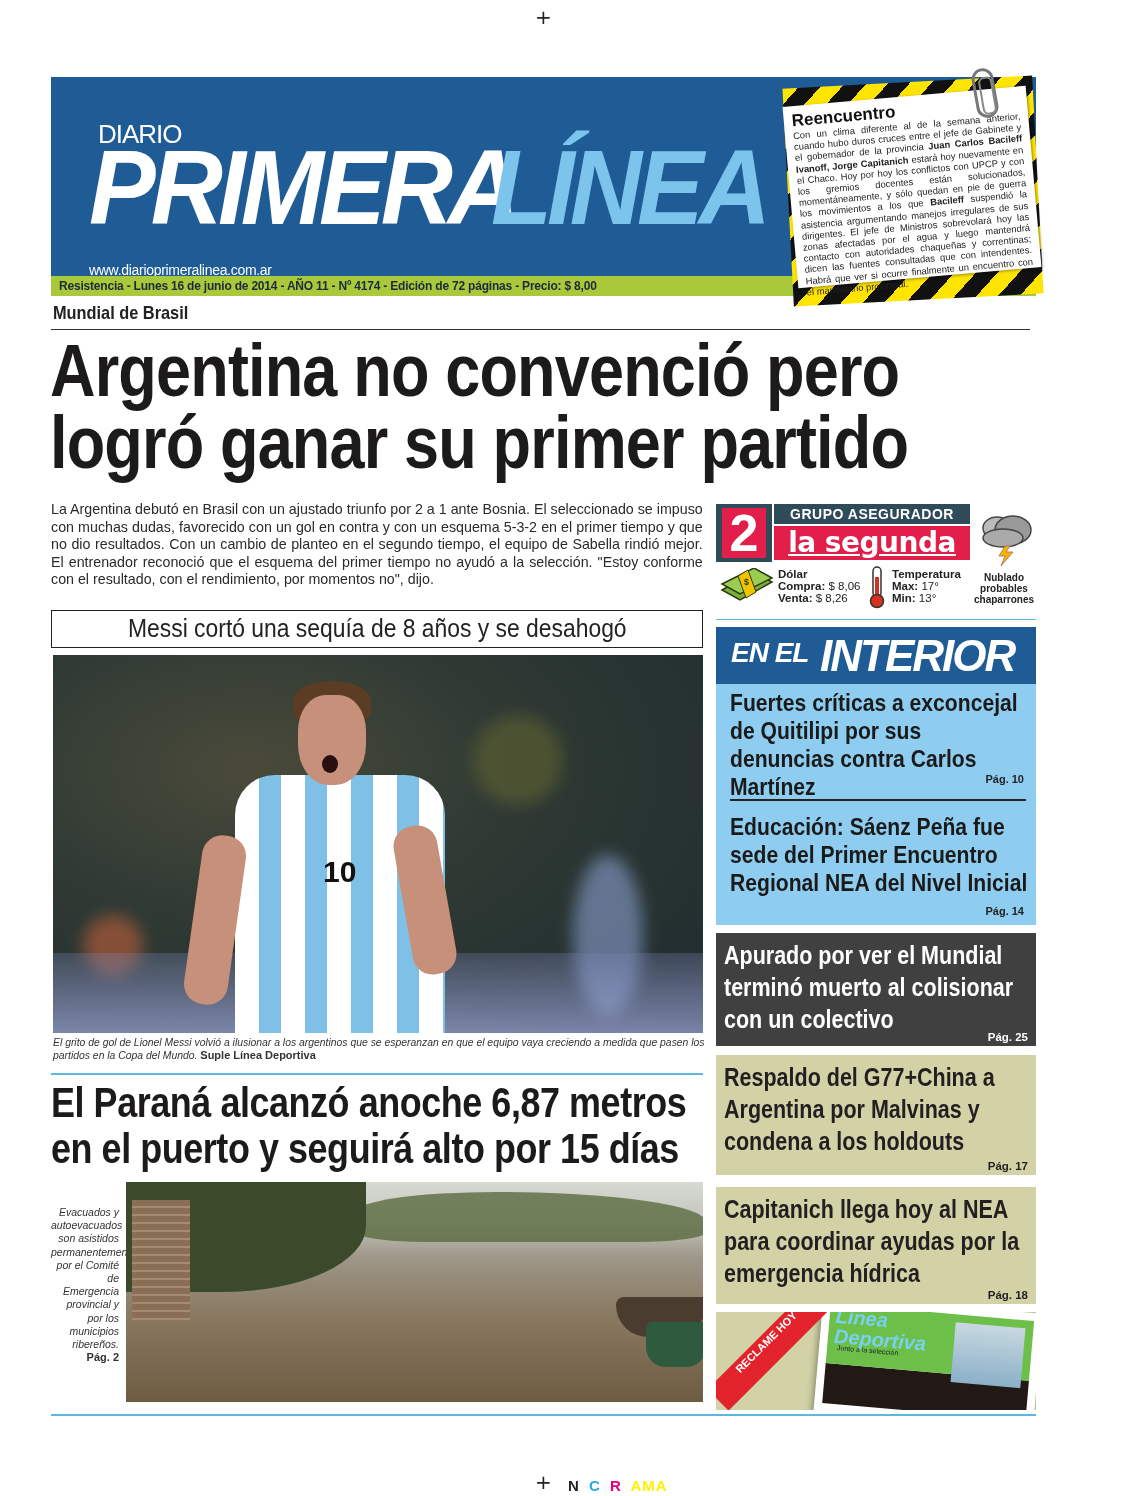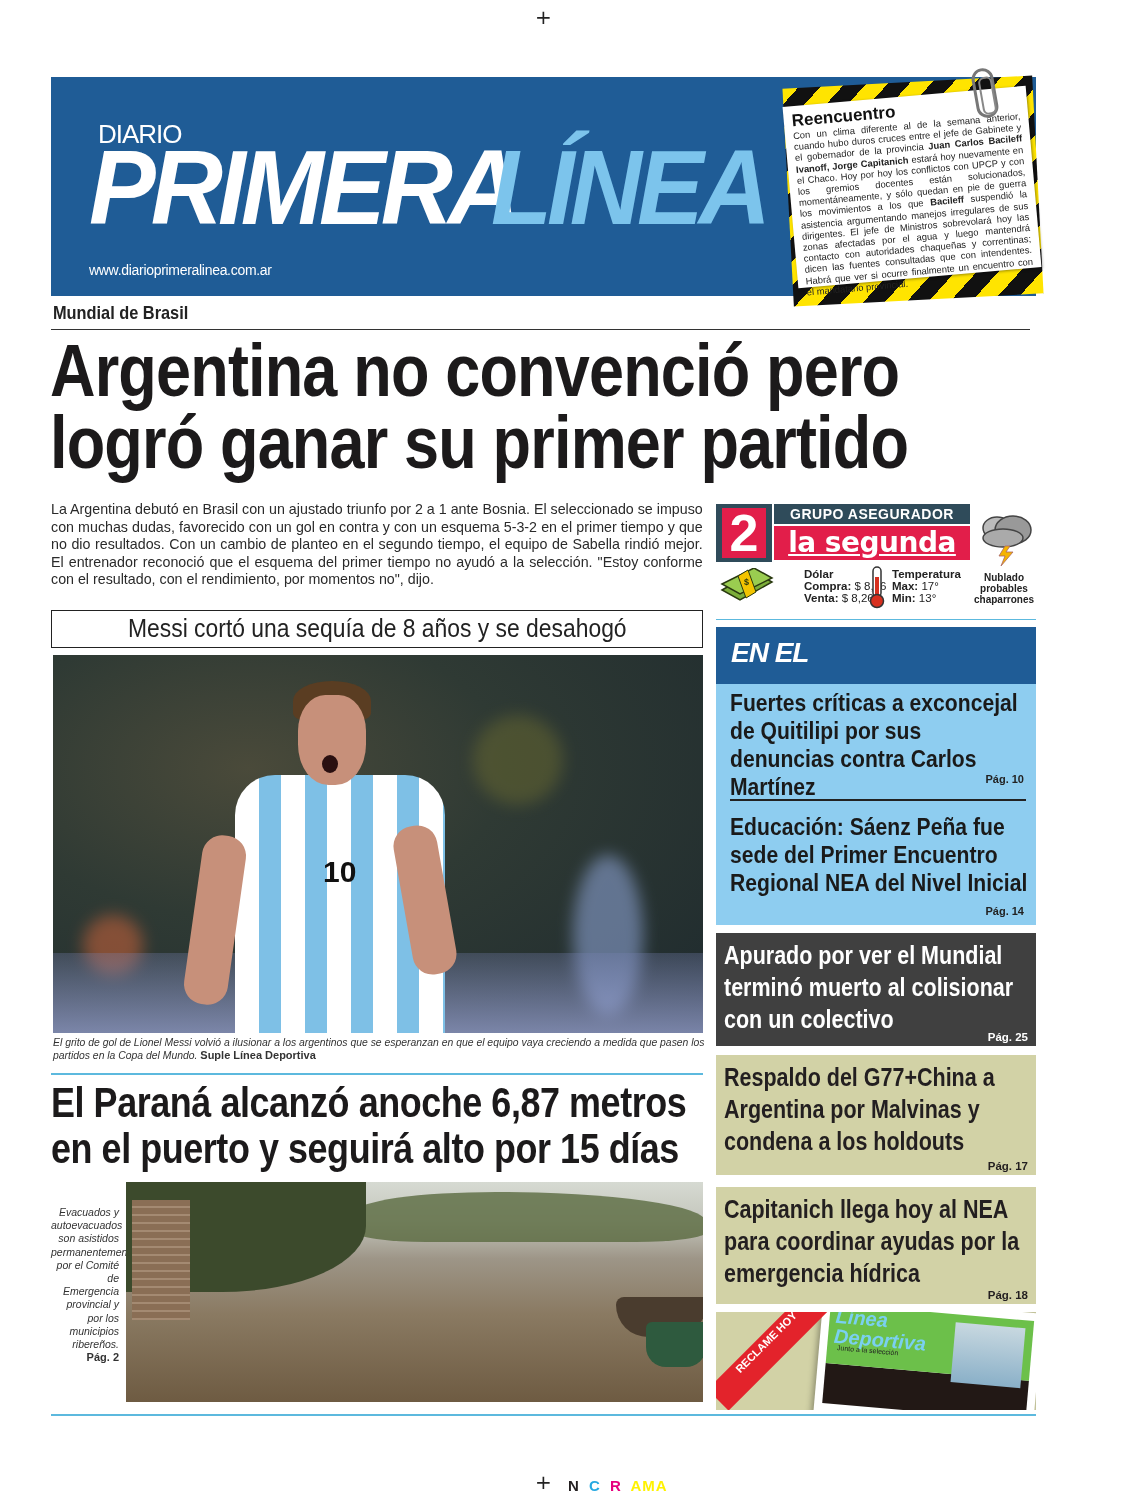--- a/index.html
+++ b/index.html
@@ -72,21 +72,21 @@
   
   .sponsor { position: absolute; left: 716px; top: 504px; width: 254px; height: 58px; }
   .sponsor-logo { position: absolute; left: 0; top: 0; width: 56px; height: 58px; background: #2f4b5a; }
   .sponsor-2 { position: absolute; left: 6px; top: 4px; width: 44px; height: 50px; background: #e21e4a; color: #fff; font-size: 52px; font-weight: bold; line-height: 50px; text-align: center; }
   .sponsor-top { position: absolute; left: 58px; top: 0; width: 196px; height: 20px; background: #2f4b5a; color: #fff; font-size: 14px; font-weight: bold; line-height: 20px; text-align: center; letter-spacing: 0.5px; }
   .sponsor-bot { position: absolute; left: 58px; top: 22px; width: 196px; height: 34px; background: #e21e4a; color: #fff; font-size: 28px; font-weight: bold; line-height: 34px; text-align: center; letter-spacing: -0.5px; font-family: "DejaVu Sans", sans-serif; text-decoration: underline; }
   .weather-icon { position: absolute; left: 975px; top: 506px; width: 60px; height: 60px; }
   .weather-text { position: absolute; left: 970px; top: 572px; width: 68px; font-size: 10px; font-weight: bold; text-align: center; line-height: 11px; color: #222; }
   .money-icon { position: absolute; left: 720px; top: 568px; width: 54px; height: 36px; }
   .dolar { position: absolute; left: 778px; top: 568px; font-size: 11.5px; line-height: 12px; color: #222; }
-  .dolar b { font-weight: bold; margin-left: 26px; }
+  .dolar b { font-weight: bold; }
   .thermo { position: absolute; left: 866px; top: 565px; width: 22px; height: 44px; }
   .temp { position: absolute; left: 892px; top: 568px; font-size: 11.5px; line-height: 12px; color: #222; }
   .temp b { font-weight: bold; }
 
   .interior { position: absolute; left: 716px; top: 627px; width: 320px; height: 298px; background: #8ecdf0; }
   .interior-banner { position: absolute; left: 0; top: 0; width: 320px; height: 57px; background: #1f5c96; color: #fff; }
   .int-en { position: absolute; left: 15px; top: 10px; font-size: 28px; font-weight: bold; font-style: italic; letter-spacing: -1px; }
   .int-int { position: absolute; left: 104px; top: 4px; font-size: 44px; font-weight: bold; font-style: italic; letter-spacing: -2px; line-height: 50px; }
   .int-story { position: absolute; left: 14px; width: 300px; font-size: 24px; font-weight: bold; line-height: 28px; color: #1a1a1a; transform: scaleX(0.88); transform-origin: left; width: 340px; }
   .int-pag { position: absolute; right: 12px; font-size: 11px; font-weight: bold; color: #222; }
@@ -117,20 +117,23 @@
   <span style="color:#27a9e1">C</span>
   <span style="color:#e6007e">R</span>
   <span style="color:#fff200">AMA</span>
 </div>
 
 <header class="masthead">
   <div class="mh-diario">DIARIO</div>
   <div class="mh-primera">PRIMERA</div>
   <div class="mh-linea">LÍNEA</div>
   <div class="mh-url">www.diarioprimeralinea.com.ar</div>
+  <div class="edition-bar">
+    <div class="edition-text">Resistencia - Lunes 16 de junio de 2014 - AÑO 11 - Nº 4174 - Edición de 72 páginas - Precio: $ 8,00</div>
+  </div>
 </header>
 
 <aside class="note-wrap">
   <div class="note-stripes"></div>
   <div class="note-paper">
     <div class="note-title">Reencuentro</div>
     <div class="note-body"><span>Con un clima diferente al de la semana anterior, cuando hubo duros cruces entre el jefe de Gabinete y el gobernador de la provincia </span><b>Juan Carlos Bacileff Ivanoff, Jorge Capitanich</b><span> estará hoy nuevamente en el Chaco. Hoy por hoy los conflictos con UPCP y con los gremios docentes están solucionados, momentáneamente, y sólo quedan en pie de guerra los movimientos a los que </span><b>Bacileff</b><span> suspendió la asistencia argumentando manejos irregulares de sus dirigentes. El jefe de Ministros sobrevolará hoy las zonas afectadas por el agua y luego mantendrá contacto con autoridades chaqueñas y correntinas; dicen las fuentes consultadas que con intendentes. Habrá que ver si ocurre finalmente un encuentro con el mandatario provincial.</span></div>
   </div>
   <div class="clip"></div>
 </aside>
@@ -208,20 +211,21 @@
   <div><b>Temperatura</b></div>
   <div><b>Max:</b><span> 17°</span></div>
   <div><b>Min:</b><span> 13°</span></div>
 </div>
 
 <div class="blue-rule" style="left:716px;top:619px;width:320px;height:1px;"></div>
 
 <section class="interior">
   <div class="interior-banner">
     <span class="int-en">EN EL</span>
+    <span class="int-int">INTERIOR</span>
   </div>
   <div class="int-story" style="top:62px;">Fuertes críticas a exconcejal de Quitilipi por sus denuncias contra Carlos Martínez</div>
   <div class="int-pag" style="top:146px;">Pág. 10</div>
   <div class="int-rule"></div>
   <div class="int-story" style="top:186px;">Educación: Sáenz Peña fue sede del Primer Encuentro Regional NEA del Nivel Inicial</div>
   <div class="int-pag" style="top:278px;">Pág. 14</div>
 </section>
 
 <article class="box-dark">
   <div class="box-head">Apurado por ver el Mundial terminó muerto al colisionar con un colectivo</div>

